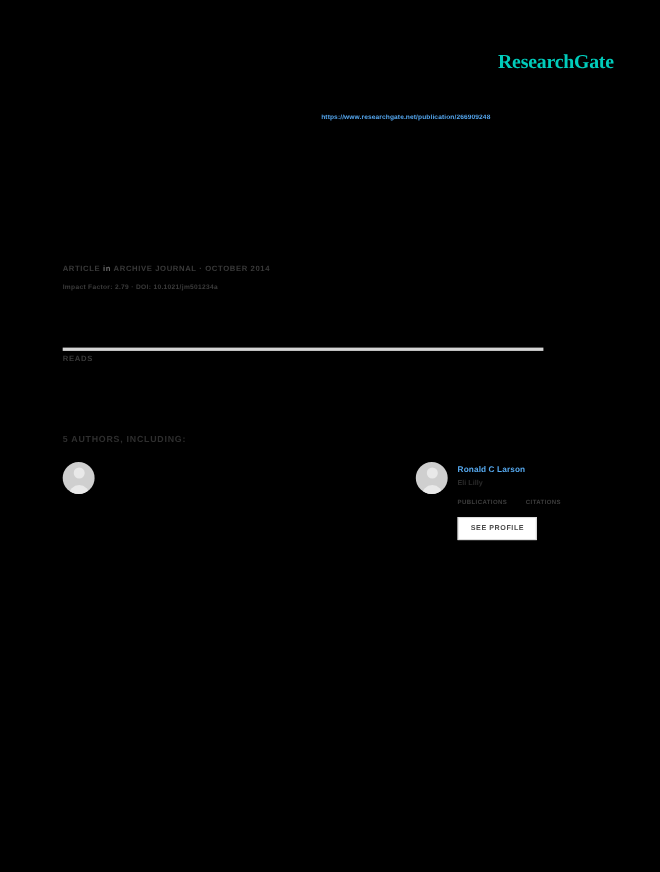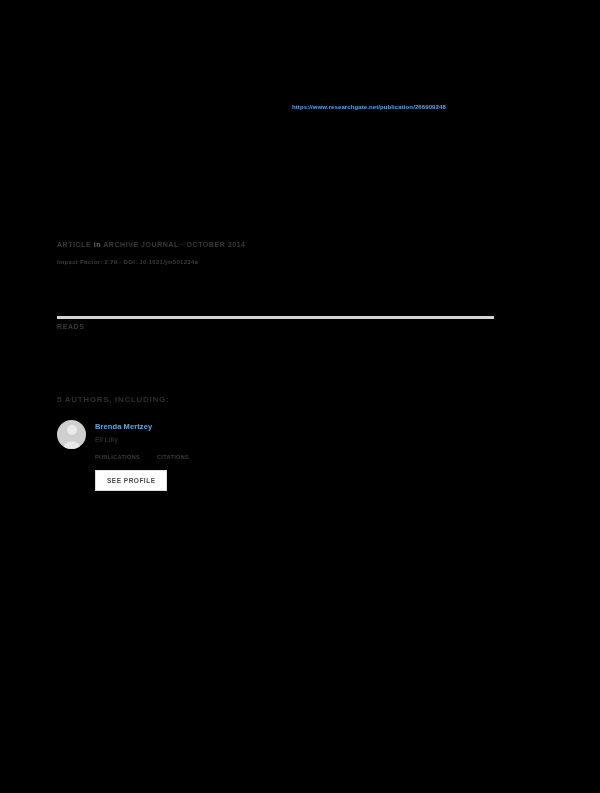--- a/index.html
+++ b/index.html
@@ -215,20 +215,21 @@
     white-space: nowrap;
     cursor: pointer;
     font-family: "Liberation Sans", sans-serif;
   }
 </style>
 </head>
 <body>
 
 <div class="page">
 
+  <div class="rg-logo">ResearchGate</div>
 
   <a class="rg-url" href="#">https://www.researchgate.net/publication/266909248</a>
 
   <div class="meta-block">
     <div class="meta-line-1">
       <span>ARTICLE</span>
       <span class="muted">in</span>
       <span>ARCHIVE JOURNAL · OCTOBER 2014</span>
     </div>
     <div class="meta-line-2">Impact Factor: 2.79 · DOI: 10.1021/jm501234a</div>
@@ -242,31 +243,37 @@
 
   <div class="authors-heading">5 AUTHORS, INCLUDING:</div>
 
   <div class="authors-row">
 
     <div class="author-card">
       <div class="avatar">
         <div class="head"></div>
         <div class="body"></div>
       </div>
+    </div>
+
+    <div class="author-card">
+      <div class="avatar">
+        <div class="head"></div>
+        <div class="body"></div>
+      </div>
       <div class="author-info">
-        <a class="author-name" href="#">Brenda Mertzey</a>
+        <a class="author-name" href="#">Ronald C Larson</a>
         <div class="author-affil">Eli Lilly</div>
         <div class="author-stats">
           <span class="stat">
             <span class="stat-label">PUBLICATIONS</span>
           </span>
           <span class="stat">
             <span class="stat-label">CITATIONS</span>
           </span>
         </div>
         <a class="see-profile" href="#">SEE PROFILE</a>
       </div>
     </div>
 
-
   </div>
 
 </div>
 
 </body></html>

